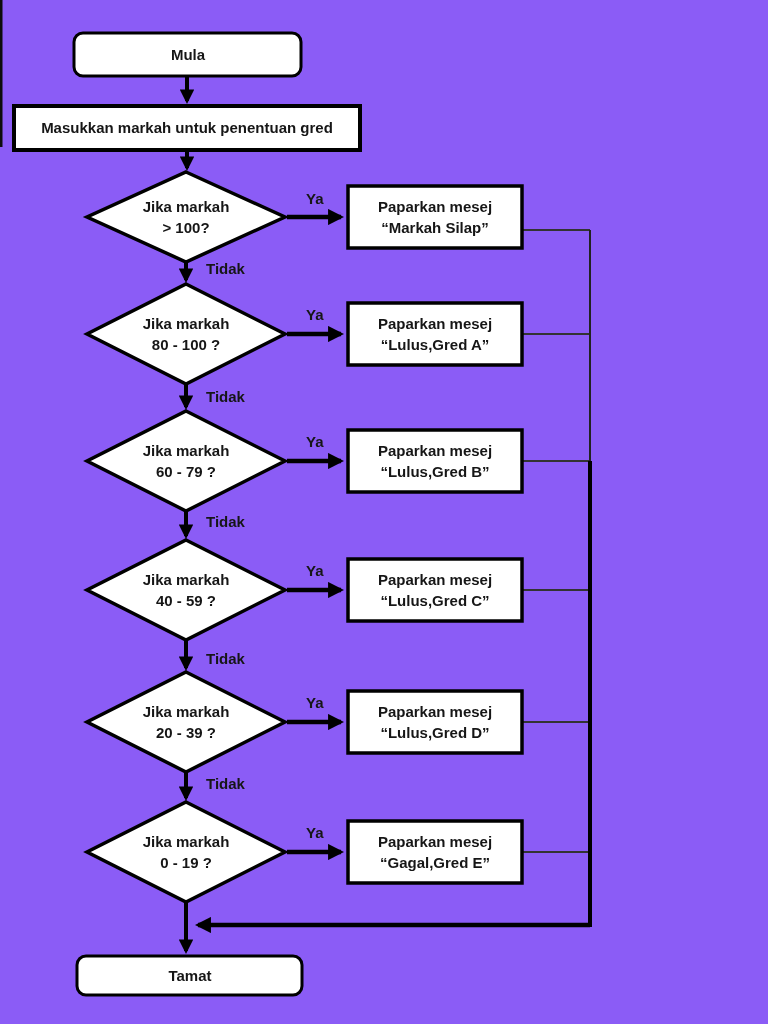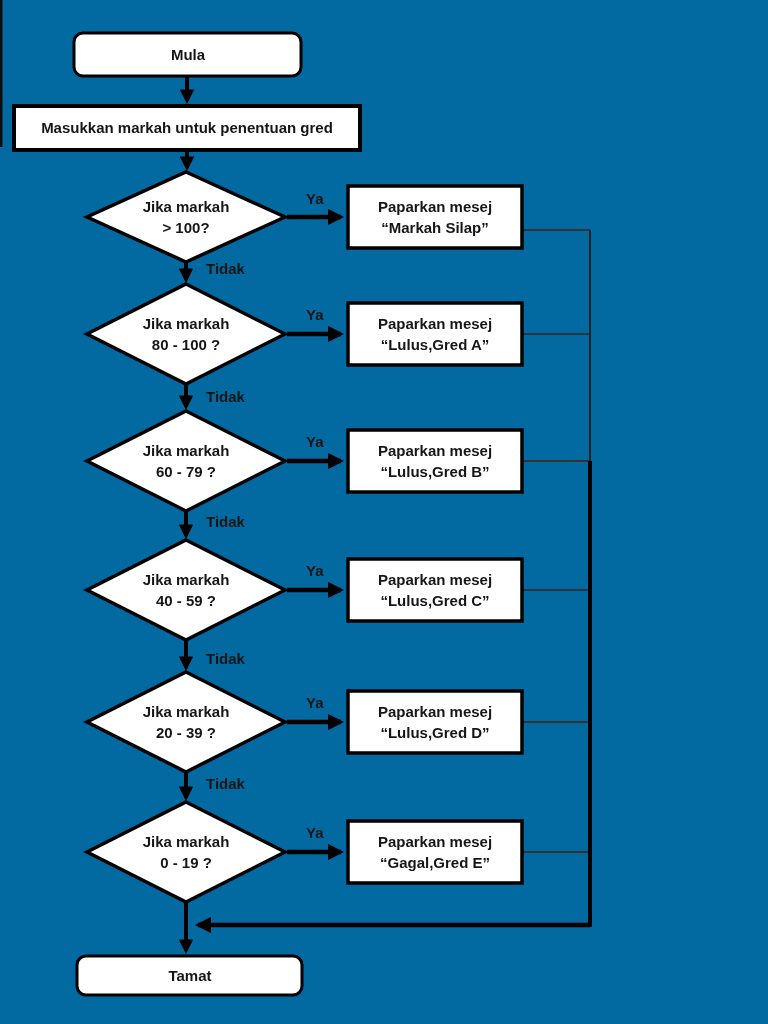--- a/index.html
+++ b/index.html
@@ -1,19 +1,19 @@
 <!DOCTYPE html>
 <html><head>
 <meta charset="utf-8">
 <style>
   html,body{margin:0;padding:0;background:#ffffff;}
   .canvas{
     position:relative;
     width:768px;height:1024px;
-    background:#0369a1;
+    background:#8b5cf6;
     overflow:hidden;
     font-family:"Liberation Sans", sans-serif;
   }
   svg{position:absolute;left:0;top:0;}
   .shape{fill:#ffffff;stroke:#000000;}
   .node-text{
     font-family:"Liberation Sans", sans-serif;
     font-size:15px;font-weight:bold;fill:#161616;
     text-anchor:middle;
   }

